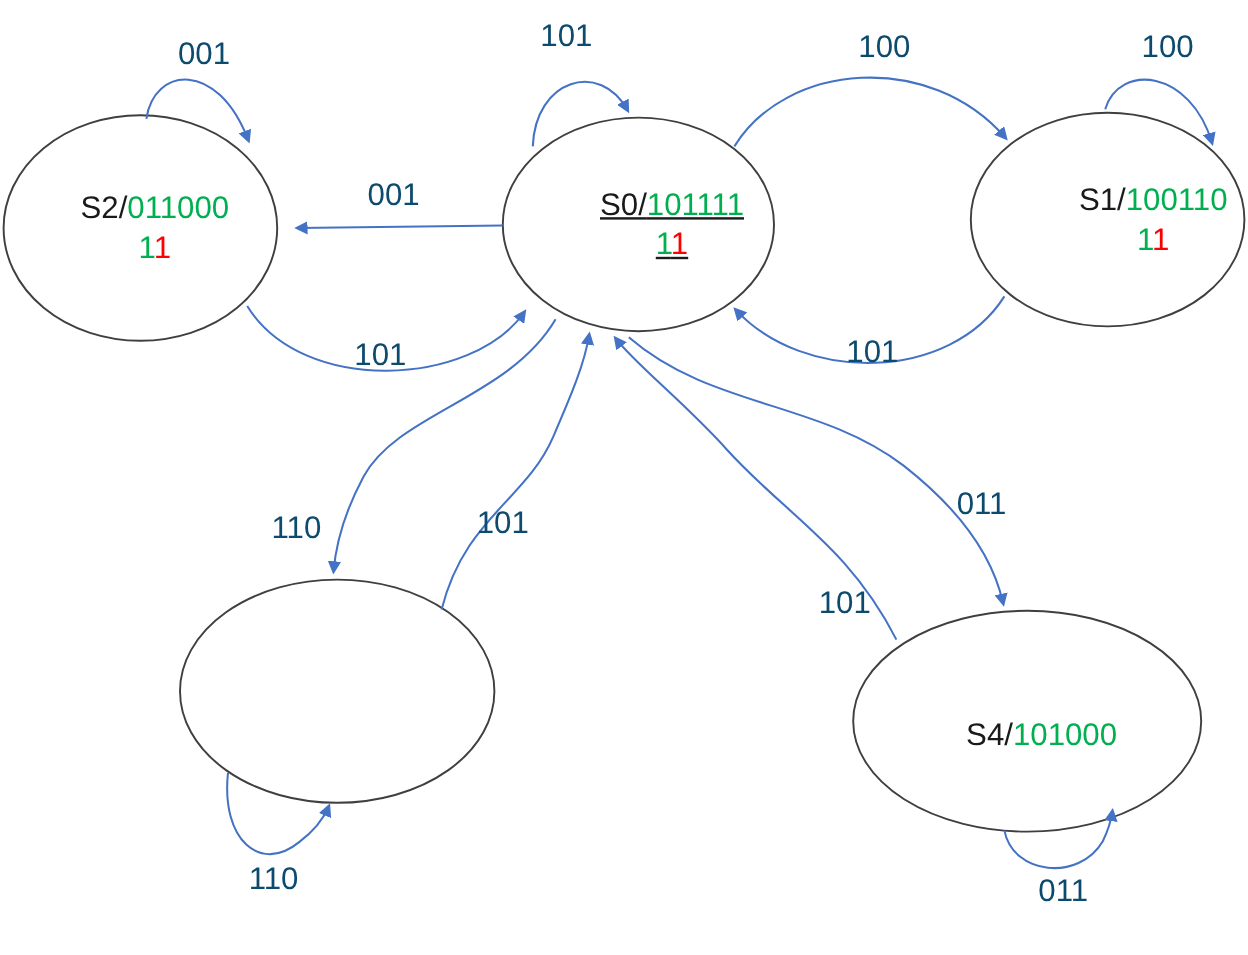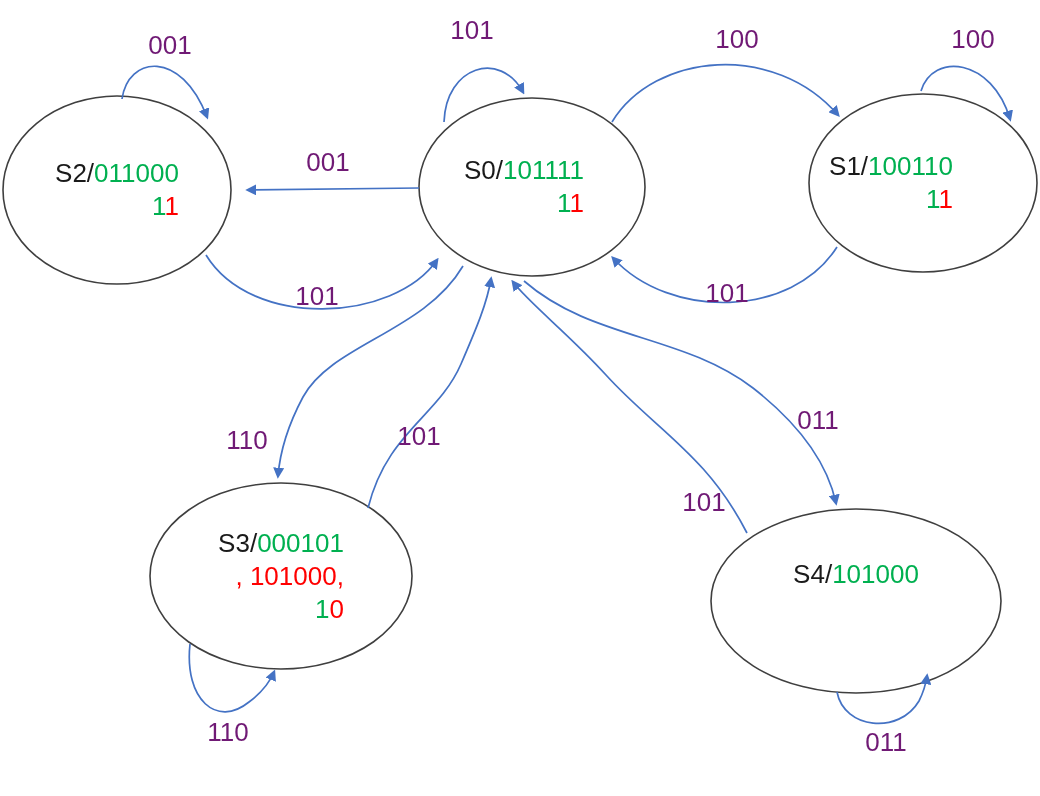--- a/index.html
+++ b/index.html
@@ -14,31 +14,32 @@
     background: #ffffff;
     overflow: hidden;
   }
   #fsm-svg {
     position: absolute;
     left: 0; top: 0;
   }
   .state-label {
     position: absolute;
     transform: translate(-50%, -50%);
-    text-align: right;
+    text-align: center;
     font-size: 26px;
     line-height: 33px;
     white-space: nowrap;
     color: #1a1a1a;
+    margin-left: 12px;
   }
   .edge-label {
     position: absolute;
     transform: translate(-50%, -50%);
     font-size: 26px;
-    color: #701a75;
+    color: #0c4a6e;
     white-space: nowrap;
   }
   .c-black { color: #1a1a1a; }
   .c-green { color: #00B050; }
   .c-red   { color: #FF0000; }
   ellipse.state {
     fill: #ffffff;
     stroke: #3f3f3f;
     stroke-width: 1.6;
   }
@@ -79,37 +80,32 @@
     <path class="edge" marker-end="url(#arrow)" d="M 747 533 C 707 455, 656 430, 606 375 C 572 337, 529 303, 513 282"></path>
     <path class="edge" marker-end="url(#arrow)" d="M 190 644 C 184 700, 217 728, 249 702 C 261 693, 269 684, 274 672"></path>
     <path class="edge" marker-end="url(#arrow)" d="M 837 692 C 844 729, 899 735, 919 701 C 923 693, 926 683, 927 676"></path>
   </svg>
 
   <div class="state-label" style="left:117px; top:190px;">
     <div><span class="c-black">S2/</span><span class="c-green">011000</span></div>
     <div><span class="c-green">1</span><span class="c-red">1</span></div>
   </div>
 
-  <div class="state-label" style="left:524px; top:187px;">
+  <div class="state-label" style="left:548px; top:187px;text-decoration:underline;">
     <div><span class="c-black">S0/</span><span class="c-green">101111</span></div>
     <div><span class="c-green">1</span><span class="c-red">1</span></div>
   </div>
 
-  <div class="state-label" style="left:891px; top:183px;">
+  <div class="state-label" style="left:949px; top:183px;">
     <div><span class="c-black">S1/</span><span class="c-green">100110</span></div>
     <div><span class="c-green">1</span><span class="c-red">1</span></div>
   </div>
 
-  <div class="state-label" style="left:281px; top:576px;">
-    <div><span class="c-black">S3/</span><span class="c-green">000101</span></div>
-    <div><span class="c-red">, 101000,</span></div>
-    <div><span class="c-green">1</span><span class="c-red">0</span></div>
-  </div>
 
-  <div class="state-label" style="left:856px; top:574px;">
+  <div class="state-label" style="left:856px; top:612px;">
     <div><span class="c-black">S4/</span><span class="c-green">101000</span></div>
   </div>
 
   <div class="edge-label" style="left:170px; top:45px;">001</div>
   <div class="edge-label" style="left:472px; top:30px;">101</div>
   <div class="edge-label" style="left:737px; top:39px;">100</div>
   <div class="edge-label" style="left:973px; top:39px;">100</div>
   <div class="edge-label" style="left:328px; top:162px;">001</div>
   <div class="edge-label" style="left:317px; top:296px;">101</div>
   <div class="edge-label" style="left:727px; top:293px;">101</div>

